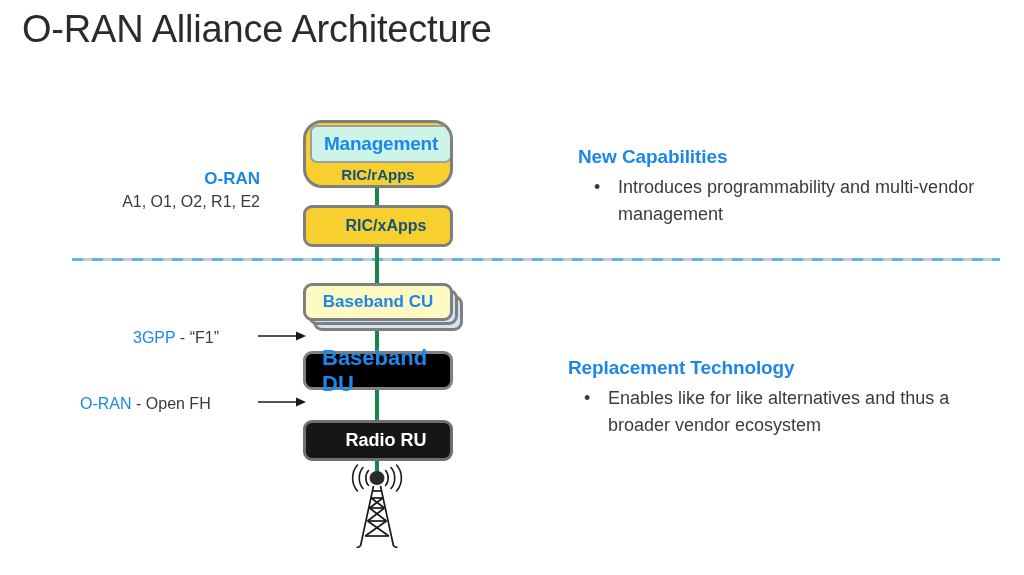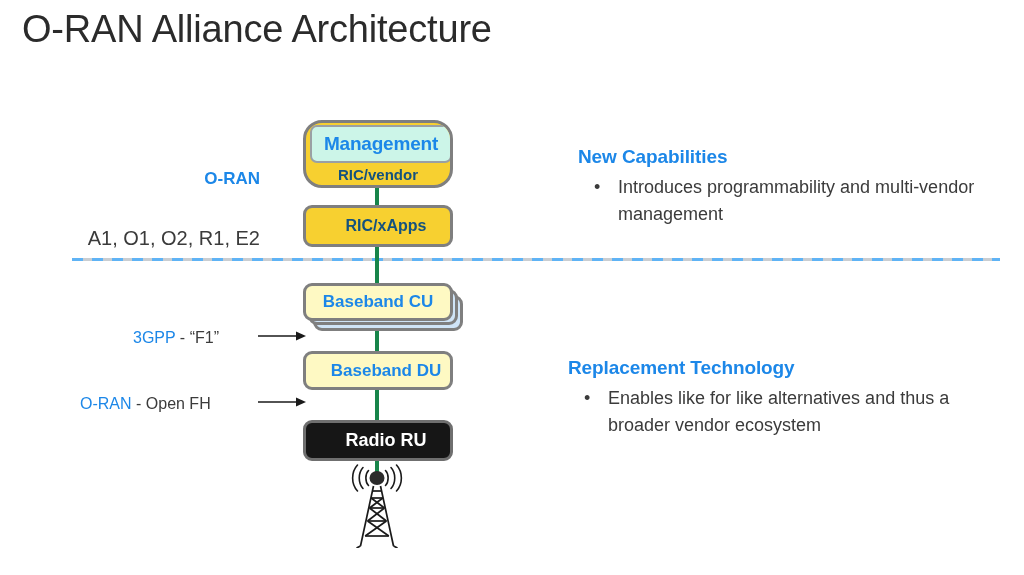--- a/index.html
+++ b/index.html
@@ -191,23 +191,23 @@
     font-weight: bold;
     color: #1c87e8;
   }
 
   
   .node-du {
     left: 303px;
     top: 351px;
     width: 150px;
     height: 39px;
-    background: #fef9c3;
-    color: #1c87e8;
-    font-size: 17px;
+    background: #000000;
+    color: #1c87e8;
+    font-size: 22px;
   }
 
   
   .node-ru {
     left: 303px;
     top: 420px;
     width: 150px;
     height: 41px;
     background: #161616;
     color: #ffffff;
@@ -236,24 +236,23 @@
     top: 168px;
     width: 180px;
   }
   .oran-block .line1 {
     font-size: 17px;
     font-weight: bold;
     color: #1c87e8;
     line-height: 22px;
   }
   .oran-block .line2 {
-    font-size: 20px;
+    font-size: 16px;
     color: #3b3b3b;
     line-height: 24px;
-    margin-top: 36px;
   }
 
   .annot {
     position: absolute;
     white-space: nowrap;
     font-size: 16px;
     line-height: 20px;
   }
   .annot .hi {
     color: #1c87e8;
@@ -319,21 +318,21 @@
     <div class="divider-solid"></div>
     <div class="divider-dashed"></div>
   </div>
 
   <div class="spine"></div>
 
   <div class="mgmt-shell">
     <div class="mgmt-inner">
       <span>Management</span>
     </div>
-    <div class="rapps-label">RIC/vendor</div>
+    <div class="rapps-label">RIC/rApps</div>
   </div>
 
   <div class="node node-xapps">
     <span>RIC/xApps</span>
   </div>
 
   <div class="cu-stack">
     <div class="cu-back2"></div>
     <div class="cu-back1"></div>
     <div class="cu-front">

